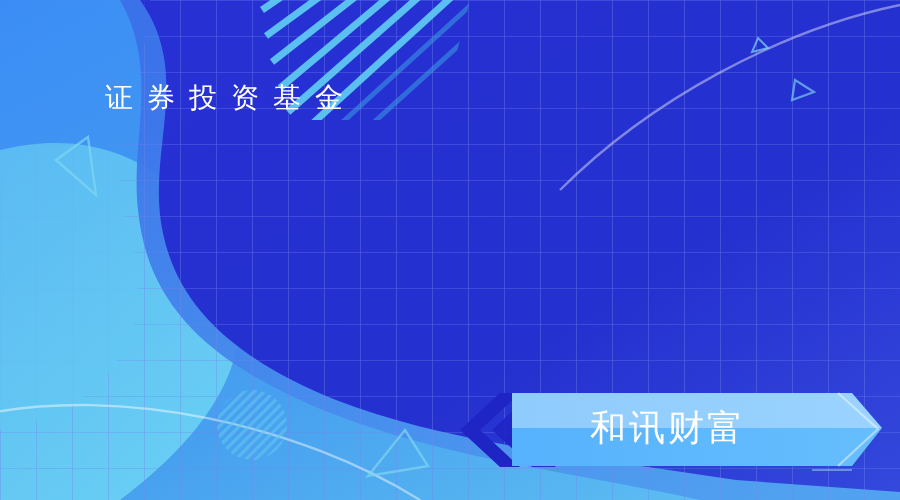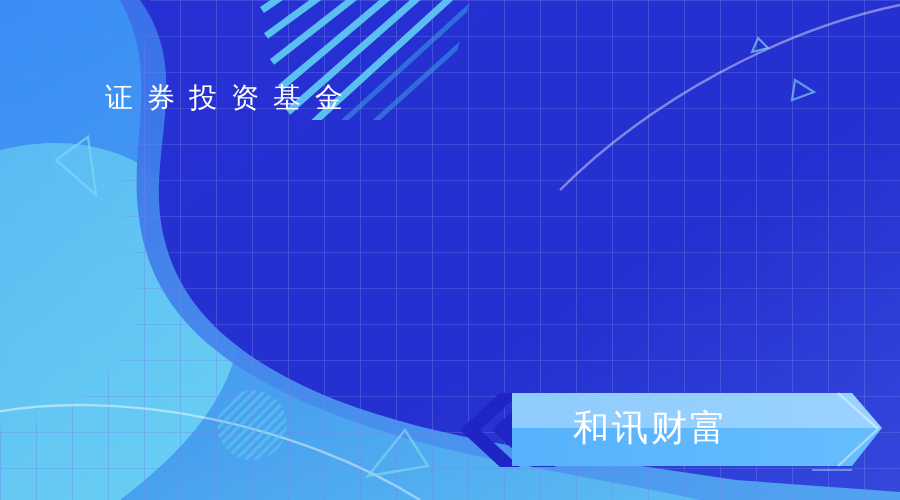--- a/index.html
+++ b/index.html
@@ -47,21 +47,21 @@
     top: 198px;
     font-size: 70px;
     line-height: 82px;
     font-weight: 700;
     color: #ffffff;
     letter-spacing: 1px;
     white-space: nowrap;
   }
   #banner-text {
     position: absolute;
-    left: 573px;
+    left: 590px;
     top: 405px;
     font-size: 36px;
     line-height: 46px;
     font-weight: 400;
     color: #ffffff;
     letter-spacing: 3px;
     white-space: nowrap;
   }
 </style>
 </head>

